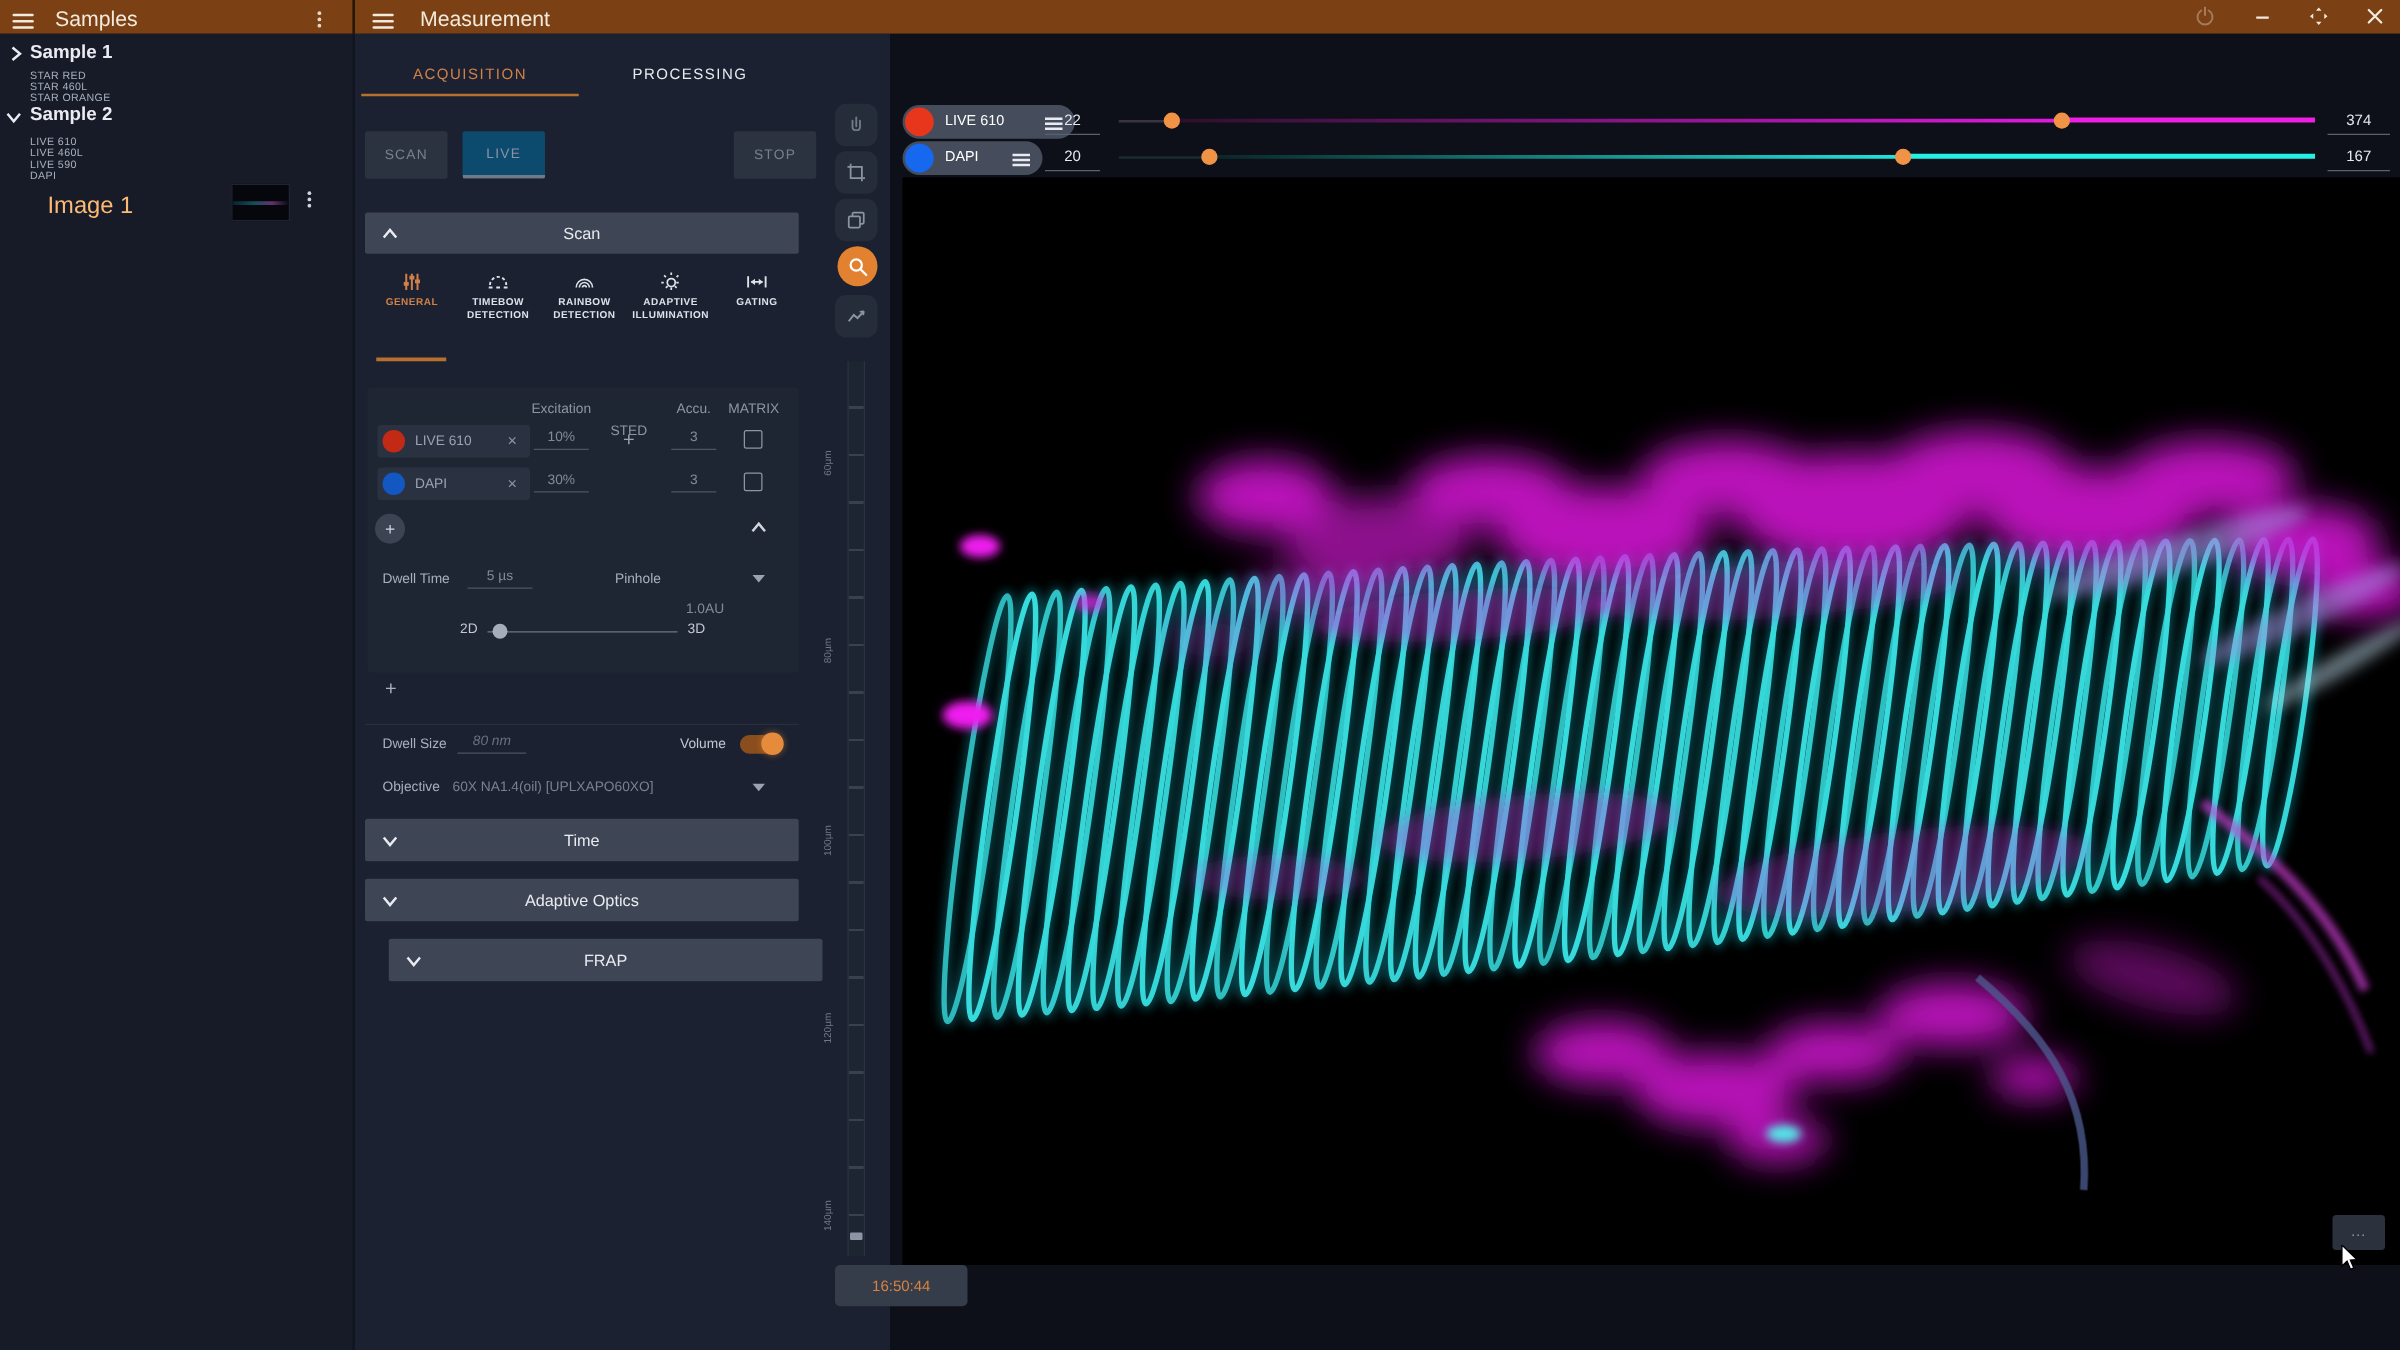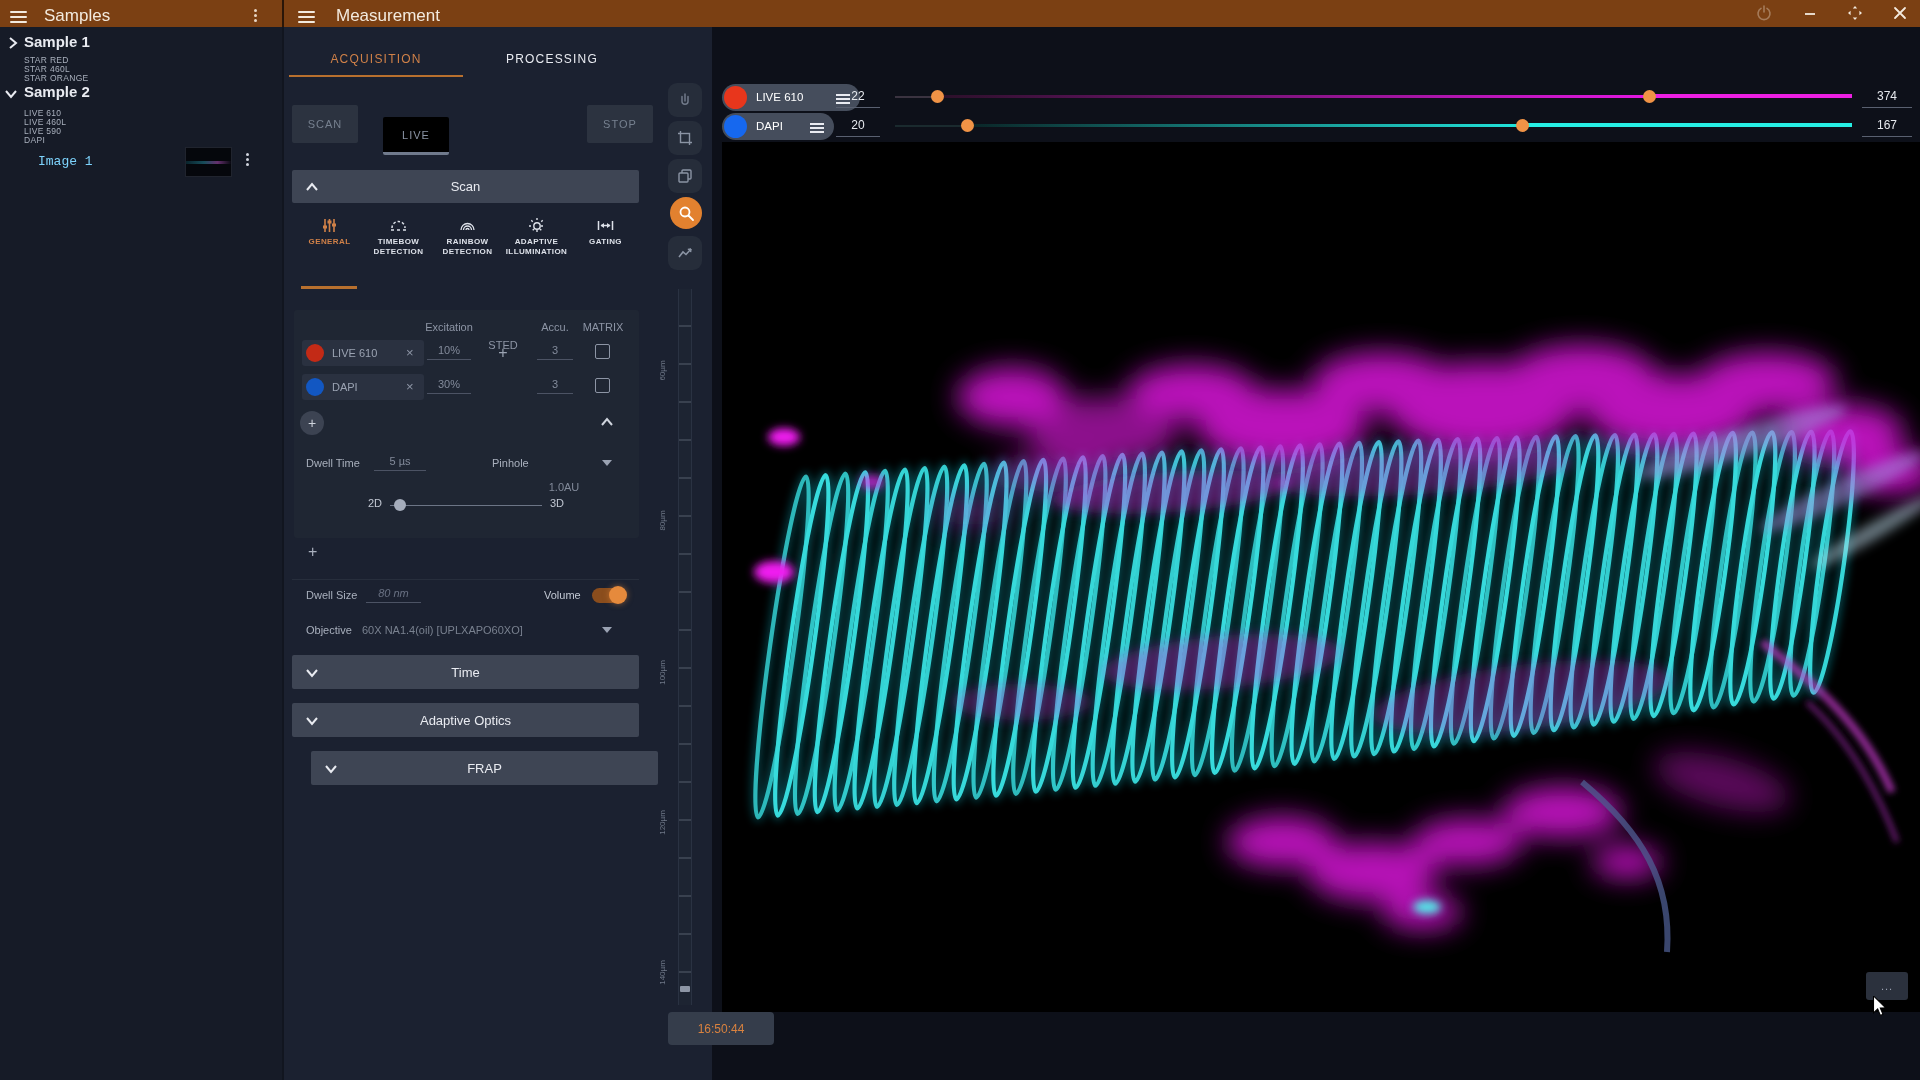--- a/index.html
+++ b/index.html
@@ -11,21 +11,21 @@
   
   .topbar{background:#7b4013;height:27px;top:0;}
   .tb-title{color:#f3eade;font-size:17px;}
   .hamb span{display:block;width:17px;height:2px;background:#f3eade;margin:3px 0;border-radius:1px;}
   .kebab i{display:block;width:3px;height:3px;border-radius:50%;background:#e8d7c6;margin:2px 0;}
 
   
   .sidebar{left:0;top:27px;width:282px;height:1053px;background:#161b27;}
   .sample-name{color:#e9ebf1;font-size:15px;font-weight:600;}
   .chan{color:#a9b0bd;font-size:8.5px;letter-spacing:.3px;line-height:9px;}
-  .img-label{color:#7dd3fc;font-size:13px;font-family:Liberation Mono, monospace;}
+  .img-label{color:#fdba74;font-size:19px;}
   .thumb{background:#05070c;border:1px solid #20242e;overflow:hidden;}
   .thumb i{display:block;margin-top:13px;height:3px;background:linear-gradient(90deg,#0a2a33,#1b5f6e 40%,#7c3a86 70%,#0a0a14);opacity:.8;}
 
   
   .panel{left:282px;top:27px;width:430px;height:1053px;background:#1b2130;border-left:2px solid #11151f;}
   .maintab{font-size:12px;letter-spacing:1.2px;}
   .btn{background:#2c3340;border-radius:2px;color:#76808f;font-size:11px;letter-spacing:1px;}
   .secbar{background:#3e4554;border-radius:2px;color:#e9ebf1;font-size:13px;}
   .scan-tab-label{font-size:8px;line-height:9.5px;letter-spacing:.4px;text-align:center;white-space:pre-line;font-weight:600;}
   .card{background:#1f2633;border-radius:3px;}
@@ -132,21 +132,21 @@
         </div>
     </div>
   </div>
 
   <div class="abs panel">
     <div class="abs maintab ctr" style="left:8px;top:20px;width:168px;height:24px;color:#d08148;">ACQUISITION</div>
     <div class="abs" style="left:5px;top:48px;width:174px;height:2px;background:#b8702e;"></div>
     <div class="abs maintab ctr" style="left:188px;top:20px;width:160px;height:24px;color:#e9ebf1;">PROCESSING</div>
 
     <div class="abs btn ctr" style="left:8px;top:78px;width:66px;height:38px;">SCAN</div>
-    <div class="abs btn ctr" style="left:99px;top:78px;width:66px;height:38px;background:#000000;color:#8a93a3;border-bottom:3px solid #707a8c;margin-top:12px;">LIVE</div>
+    <div class="abs btn ctr" style="left:86px;top:78px;width:66px;height:38px;background:#0c4a6e;color:#8a93a3;border-bottom:3px solid #707a8c;">LIVE</div>
     <div class="abs btn ctr" style="left:303px;top:78px;width:66px;height:38px;">STOP</div>
 
     <div class="abs secbar ctr" style="left:8px;top:143px;width:347px;height:33px;">
       <svg class="abs icon" style="left:13px;top:12px;" width="14" height="10" viewBox="0 0 14 10">
           <path d="M2 8l5-6 5 6" stroke="#e9ebf1" stroke-width="2" fill="none"></path>
         </svg>
       <span>Scan</span>
     </div>
 
     <div class="abs" style="left:11px;top:190px;width:69px;">

